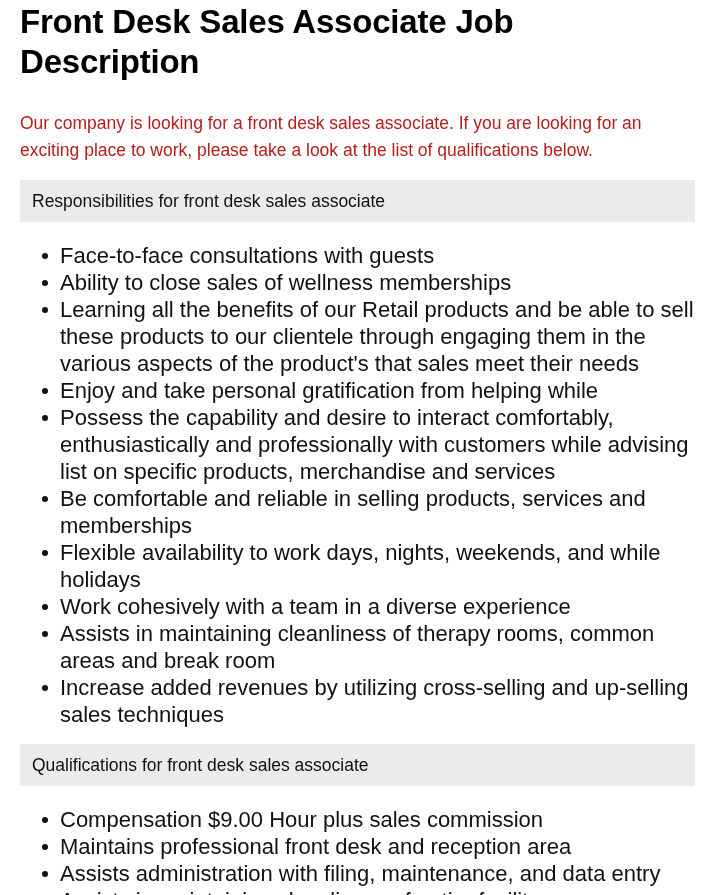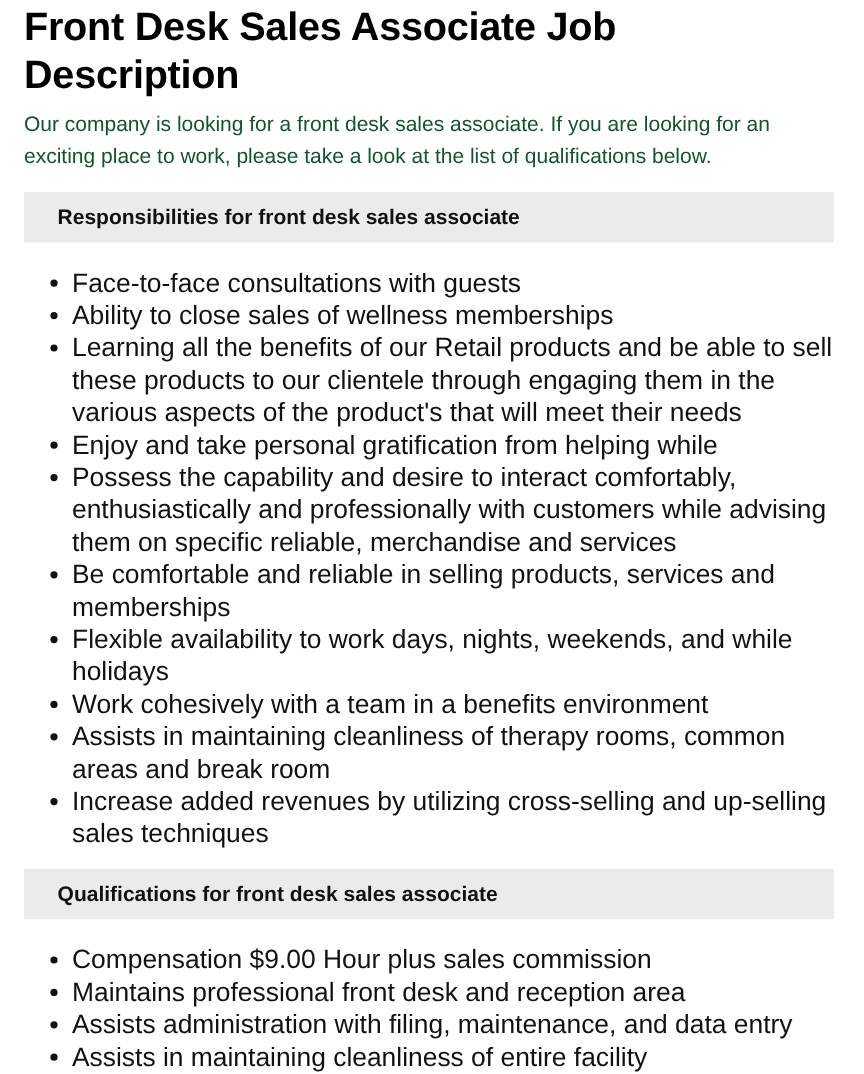--- a/index.html
+++ b/index.html
@@ -21,36 +21,36 @@
       margin: 0;
       padding-top: 2px;
       text-align: left;
       font-size: 33px;
       line-height: 40px;
       font-weight: bold;
       color: #000000;
       letter-spacing: -0.2px;
     }
     .intro {
-      margin: 8px 0 0 0;
+      margin: 28px 0 0 0;
       font-size: 17.5px;
       line-height: 27px;
-      color: #14532d;
+      color: #b91c1c;
     }
     .section-header {
       margin-top: 16px;
       background: #ebebeb;
       height: 42px;
       width: 675px;
       box-sizing: border-box;
-      padding-left: 28px;
+      padding-left: 12px;
       display: flex;
       align-items: center;
       font-size: 17.5px;
-      font-weight: bold;
+      font-weight: normal;
       color: #111111;
     }
     .section-header.second {
     }
     ul.items {
       margin: 20px 0 0 0;
       padding: 0 0 0 40px;
       list-style: none;
     }
     ul.items li {
@@ -78,26 +78,26 @@
 
   <p class="intro">Our company is looking for a front desk sales associate. If you are looking for an exciting place to work, please take a look at the list of qualifications below.</p>
 
   <div class="section-header">
     <span>Responsibilities for front desk sales associate</span>
   </div>
 
   <ul class="items">
     <li>Face-to-face consultations with guests</li>
     <li>Ability to close sales of wellness memberships</li>
-    <li>Learning all the benefits of our Retail products and be able to sell these products to our clientele through engaging them in the various aspects of the product's that will meet their needs</li>
+    <li>Learning all the benefits of our Retail products and be able to sell these products to our clientele through engaging them in the various aspects of the product's that sales meet their needs</li>
     <li>Enjoy and take personal gratification from helping while</li>
-    <li>Possess the capability and desire to interact comfortably, enthusiastically and professionally with customers while advising them on specific reliable, merchandise and services</li>
+    <li>Possess the capability and desire to interact comfortably, enthusiastically and professionally with customers while advising list on specific products, merchandise and services</li>
     <li>Be comfortable and reliable in selling products, services and memberships</li>
     <li>Flexible availability to work days, nights, weekends, and while holidays</li>
-    <li>Work cohesively with a team in a benefits environment</li>
+    <li>Work cohesively with a team in a diverse experience</li>
     <li>Assists in maintaining cleanliness of therapy rooms, common areas and break room</li>
     <li>Increase added revenues by utilizing cross-selling and up-selling sales techniques</li>
   </ul>
 
   <div class="section-header second">
     <span>Qualifications for front desk sales associate</span>
   </div>
 
   <ul class="items">
     <li>Compensation $9.00 Hour plus sales commission</li>

